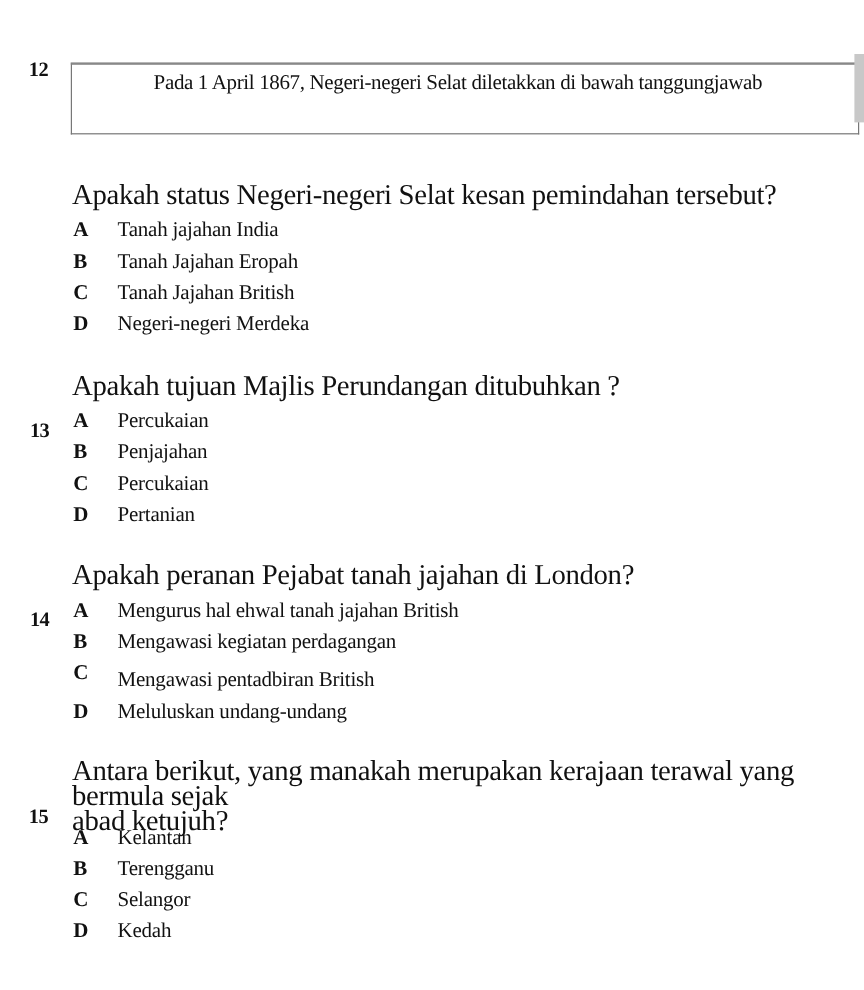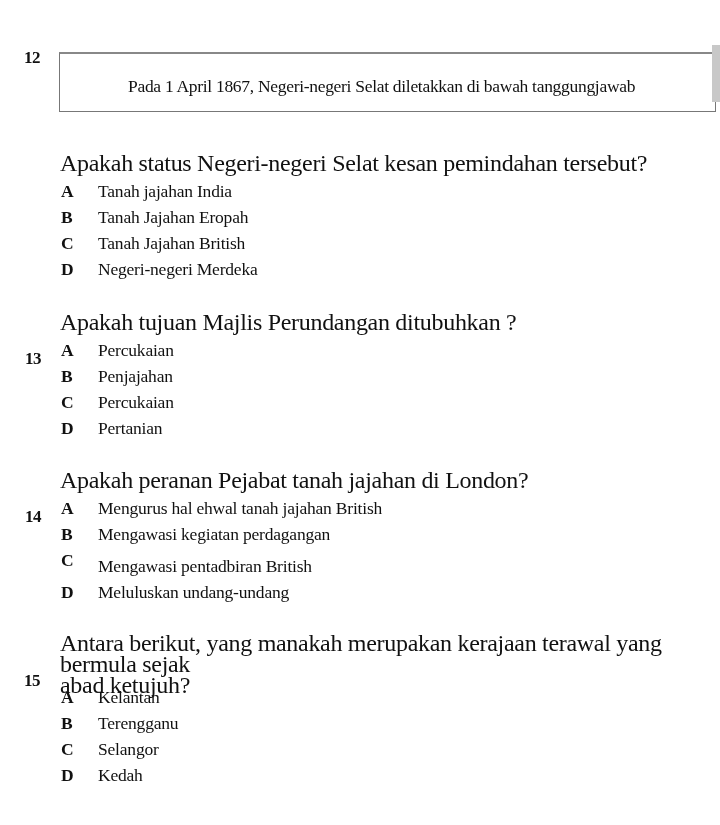--- a/index.html
+++ b/index.html
@@ -24,21 +24,21 @@
     .source-box .line { position: absolute; left: 68px; font-size: 17.5px; line-height: 20px; white-space: pre; letter-spacing: -0.3px; }
     .scrollbar {
       position: absolute; left: 712px; top: 45px; width: 8px; height: 57px; background: #c8c8c8;
     }
   </style>
 </head>
 <body>
 
 <div class="qnum" style="left:24px; top:11px;">12</div>
 <div class="source-box">
-  <div class="line" style="top:22px;">Pada 1 April 1867, Negeri-negeri Selat diletakkan di bawah tanggungjawab</div>
+  <div class="line" style="top:4px;">Pada 1 April 1867, Negeri-negeri Selat diletakkan di bawah tanggungjawab</div>
 </div>
 <div class="scrollbar"></div>
 <div class="stem" style="left:60px; top:152px;">Apakah status Negeri-negeri Selat kesan pemindahan tersebut?</div>
 <div class="opt" style="left:61px; top:180px;">
   <span class="letter">A</span>
   <span class="text">Tanah jajahan India</span>
 </div>
 <div class="opt" style="left:61px; top:206px;">
   <span class="letter">B</span>
   <span class="text">Tanah Jajahan Eropah</span>

